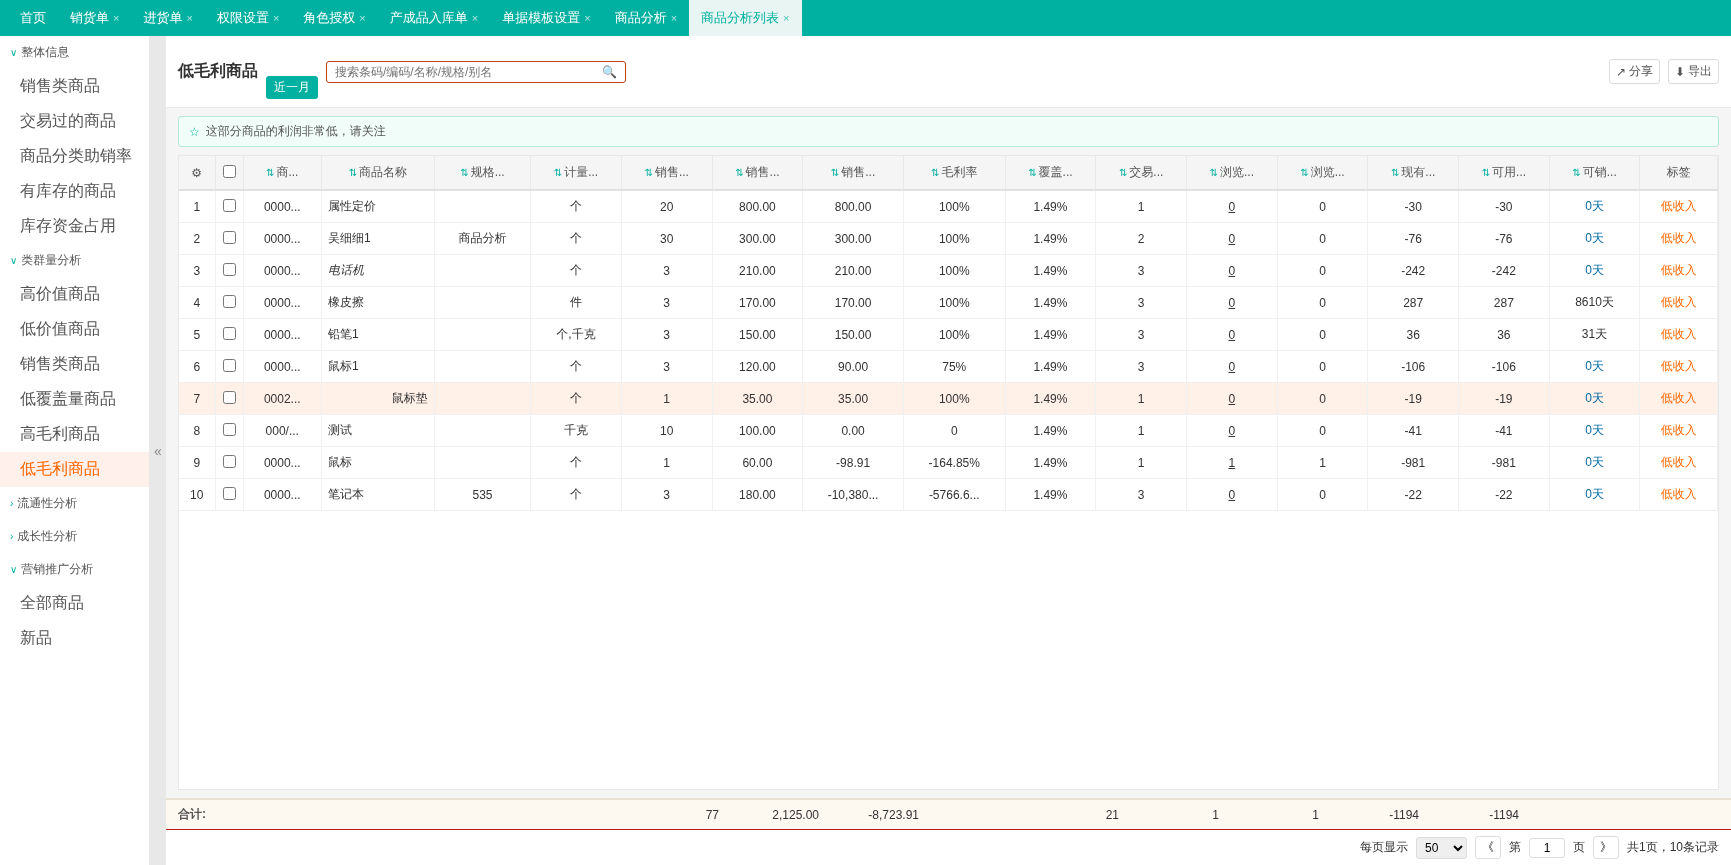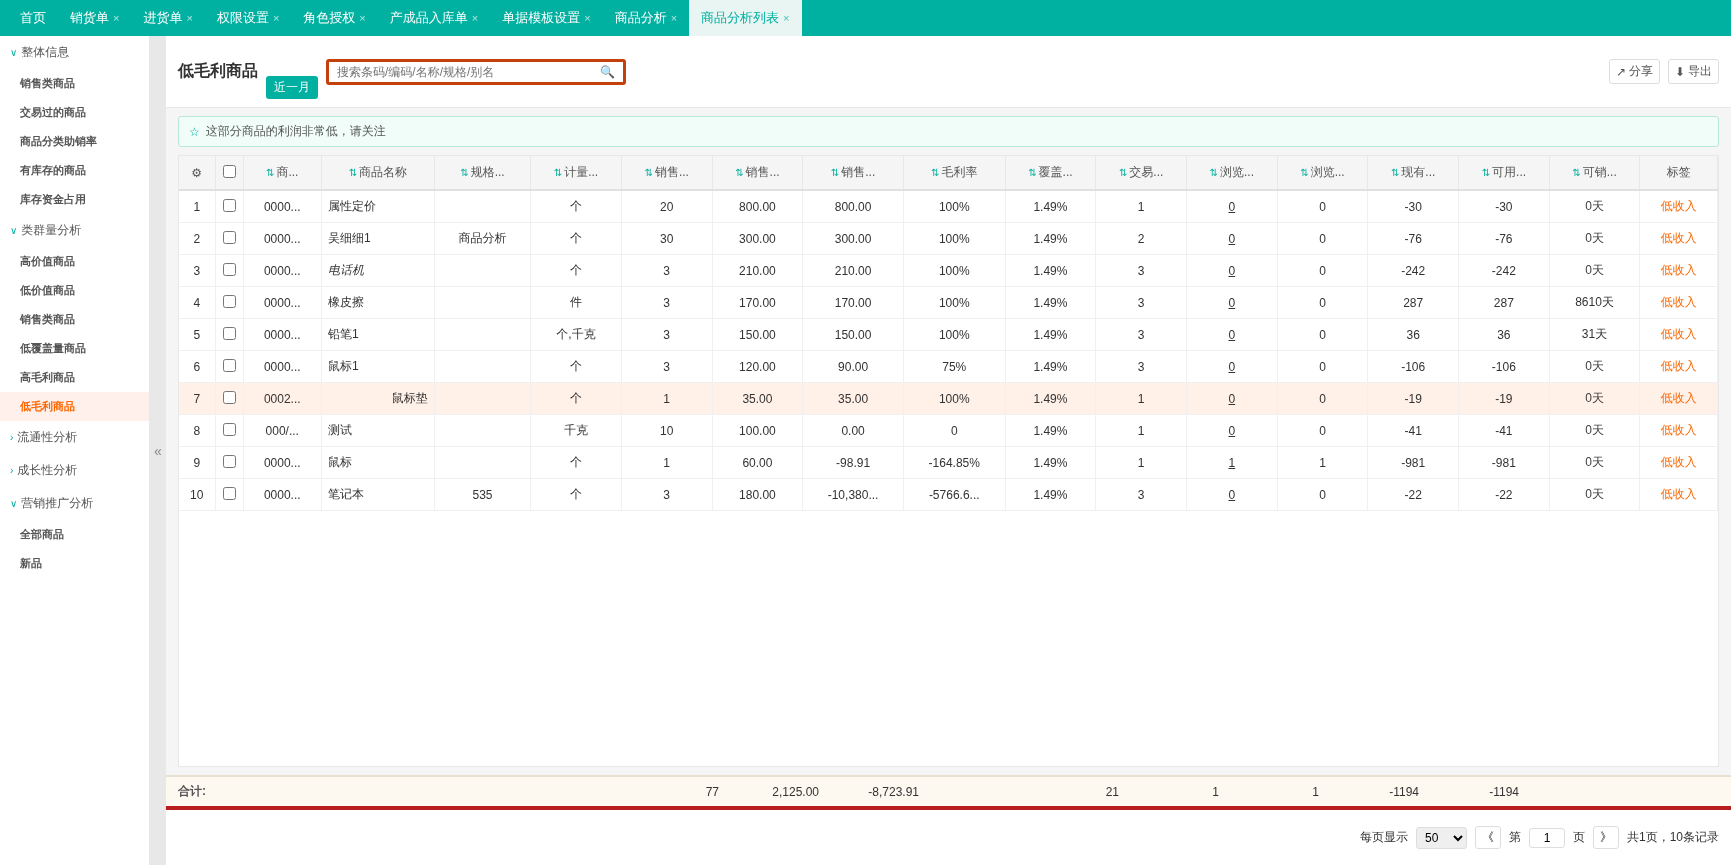--- a/index.html
+++ b/index.html
@@ -43,22 +43,21 @@
       padding: 8px 10px;
       color: #555;
       cursor: pointer;
       font-size: 12px;
     }
     .sidebar-group-header .arrow { margin-right: 4px; color: #00b0a0; font-size: 10px; }
     .sidebar-item {
       padding: 7px 10px 7px 20px;
       color: #555;
       cursor: pointer;
-      font-size: 11px;
-      font-weight: bold;
+      font-size: 16px;
     }
     .sidebar-item.active { background: #fff0eb; color: #ff6600; }
 
     
     .main-content {
       flex: 1;
       display: flex;
       flex-direction: column;
       overflow: hidden;
       background: #f5f5f5;
@@ -84,21 +83,21 @@
       border: none;
       border-radius: 3px;
       padding: 3px 8px;
       cursor: pointer;
       font-size: 12px;
       margin-top: 32px;
     }
     .search-box {
       display: flex;
       align-items: center;
-      border: 3px solid #c2410c;
+      border: 1px solid #c2410c;
       border-radius: 3px;
       padding: 3px 8px;
       background: #fff;
       flex: 1;
       max-width: 300px;
     }
     .search-box input {
       border: none;
       outline: none;
       font-size: 12px;
@@ -169,42 +168,42 @@
     tbody tr {
       border-bottom: 1px solid #f0f0f0;
     }
     tbody tr.selected-row { background: #fff0e8; }
     tbody td {
       padding: 7px 6px;
       text-align: center;
       border-right: 1px solid #f0f0f0;
       white-space: nowrap;
     }
-    .days-zero { color: #404040; }
+    .days-zero { color: #0369a1; }
     .days-normal { color: #333; }
     .underline-link { text-decoration: underline; color: #333; cursor: pointer; }
 
     
     .table-footer {
       background: #fdf8f0;
       border-top: 2px solid #e8e0d0;
       padding: 6px 12px;
       display: flex;
       align-items: center;
       gap: 20px;
       font-size: 12px;
     }
     .footer-label { color: #555; font-weight: bold; }
     .footer-cell { min-width: 80px; text-align: right; }
 
     
     .pagination-bar {
       background: #fff;
-      border-top: 4px solid #b91c1c;
-      padding: 16px 12px;
+      border-top: 1px solid #b91c1c;
+      padding: 6px 12px;
       display: flex;
       align-items: center;
       justify-content: flex-end;
       gap: 8px;
       font-size: 12px;
     }
     .page-size-select {
       border: 1px solid #ddd;
       padding: 2px 4px;
       border-radius: 3px;

